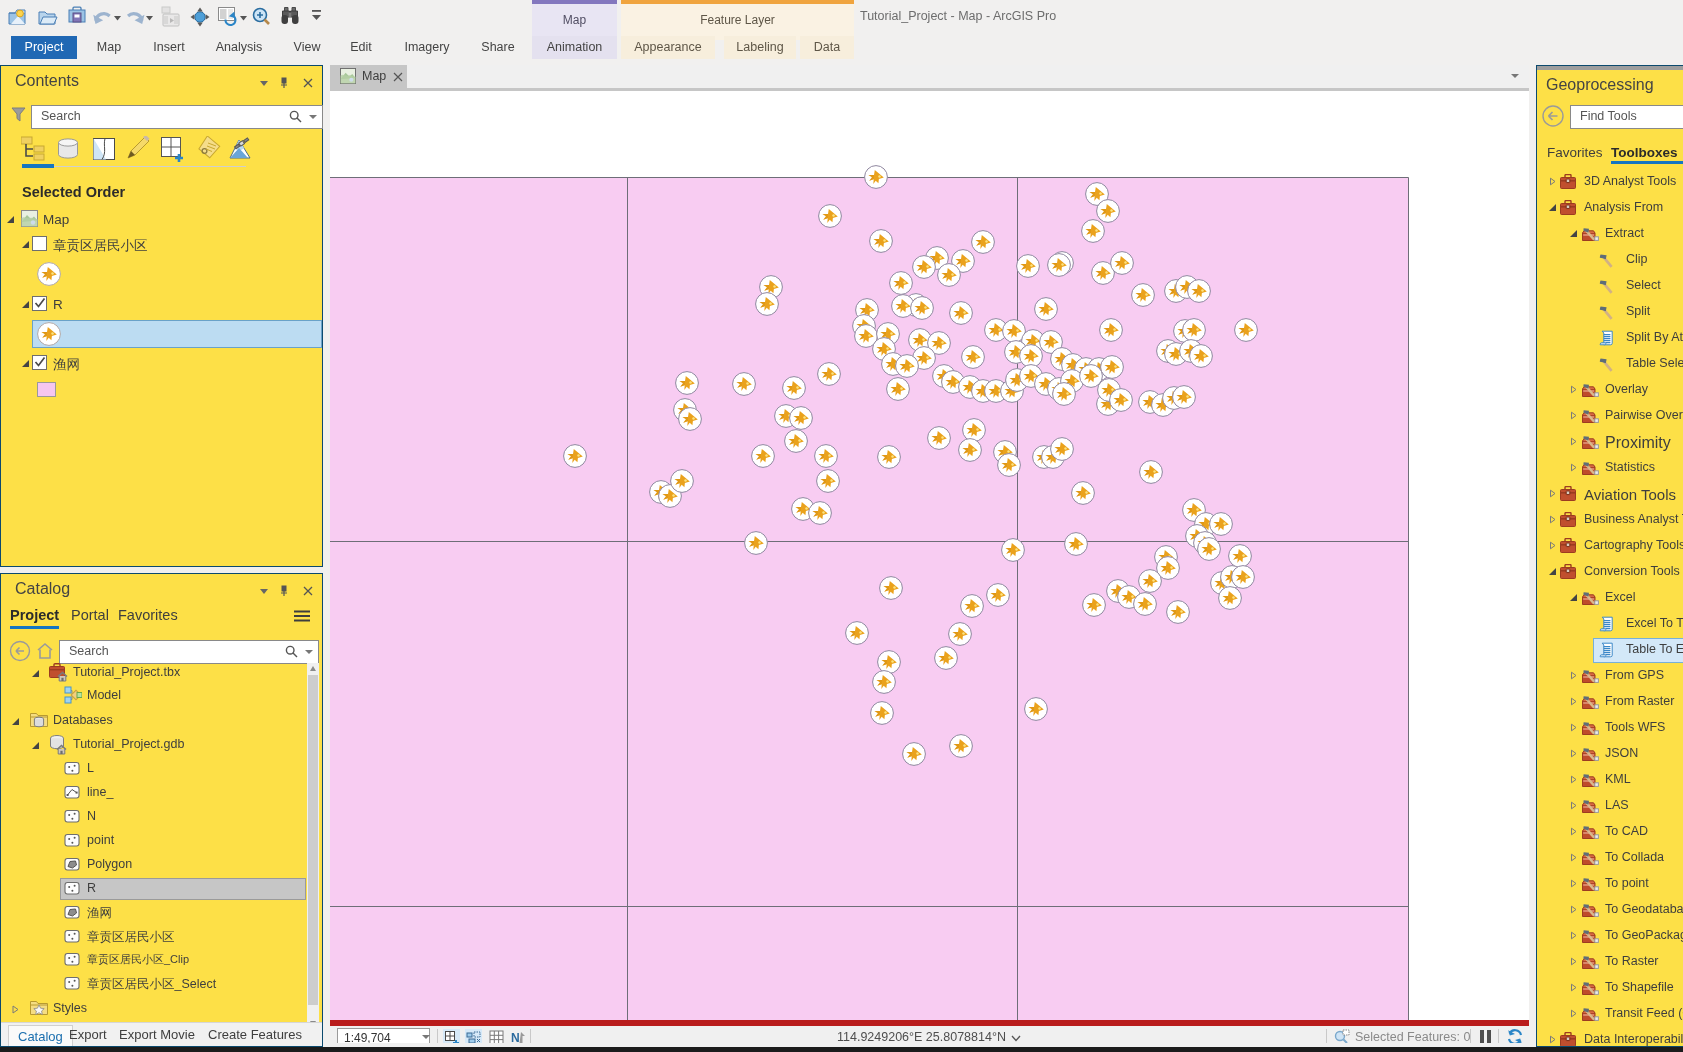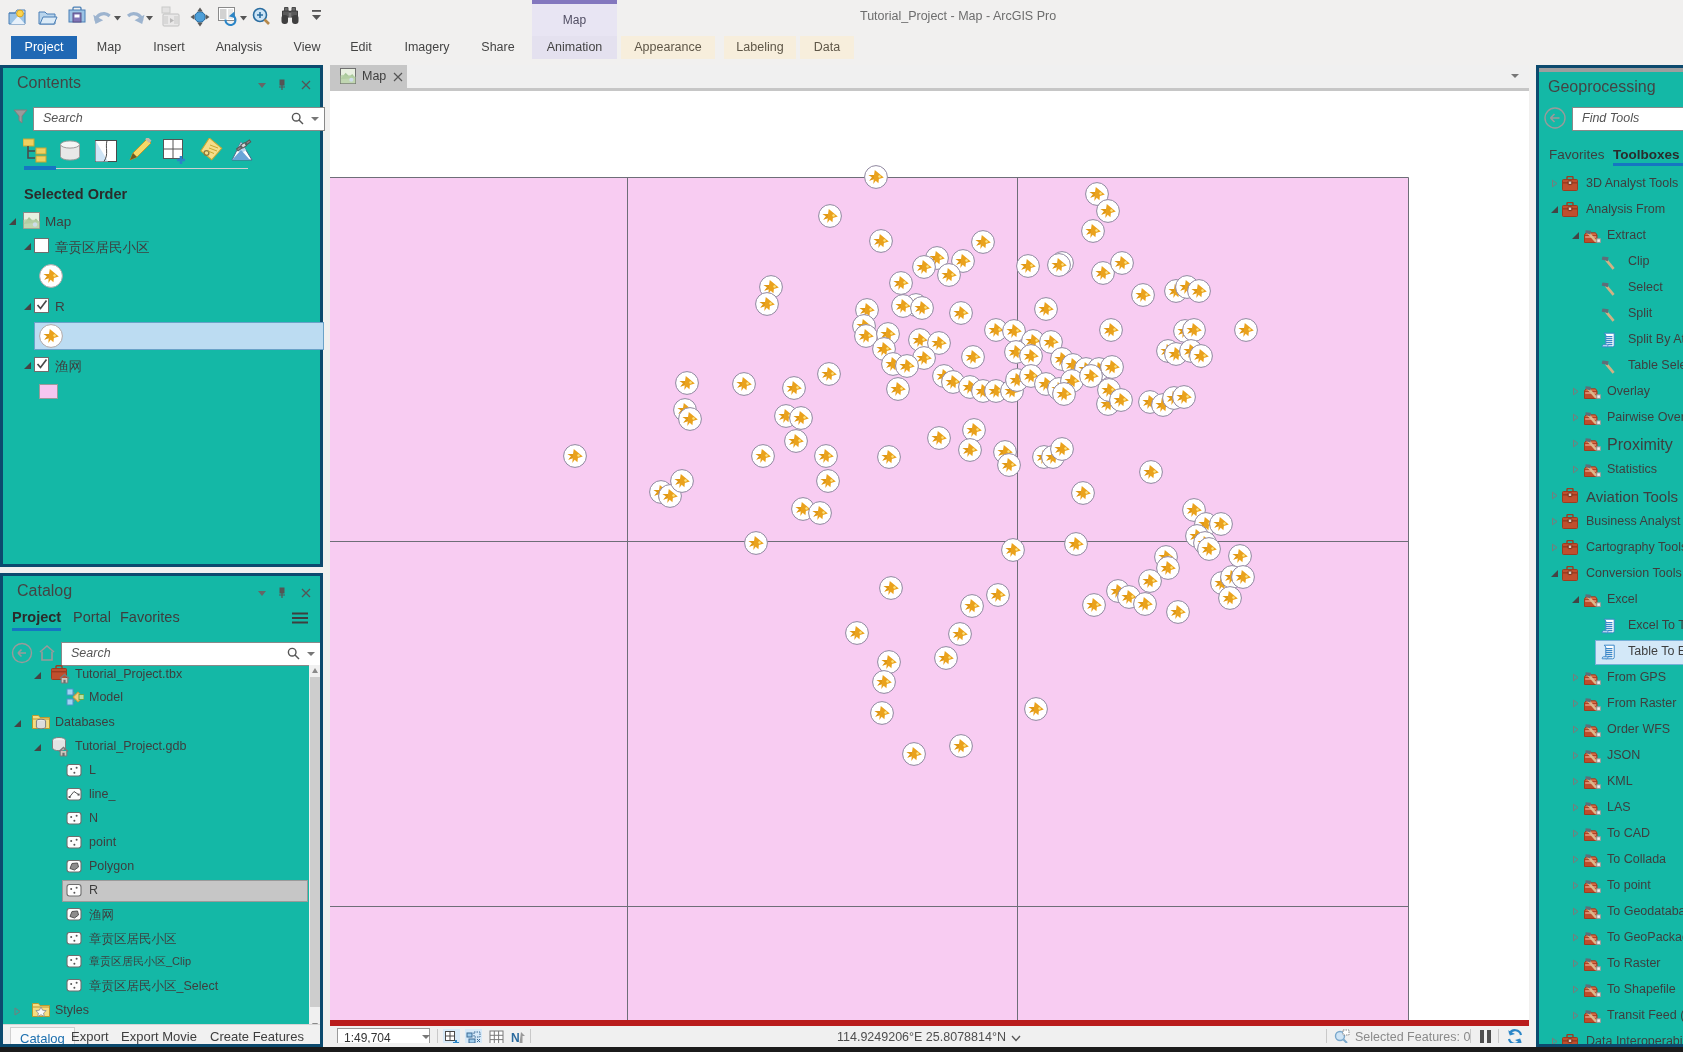--- a/index.html
+++ b/index.html
@@ -6,24 +6,24 @@
  font-family:"Liberation Sans",sans-serif;background:#f1f0ef;
  -webkit-font-smoothing:antialiased}
 .abs{position:absolute}
 .txt{color:#3e3e3e;font-size:12px;white-space:nowrap}
 
 #ribbon{position:absolute;left:0;top:0;width:1683px;height:65px;background:#f1f0ef}
 .rtab{position:absolute;top:36px;height:23px;line-height:23px;font-size:12.5px;color:#444;text-align:center}
 #tabProject{left:11px;width:66px;background:#2068b4;color:#fff}
 .ctxhdr{position:absolute;top:0;height:36px;font-size:12px;color:#514e63;text-align:center}
 
-.panel{position:absolute;background:#14b8a6;border:3px solid #0c4a6e}
+.panel{position:absolute;background:#fde047;border:1px solid #0c4a6e}
 .ptitle{position:absolute;left:14px;top:6px;font-size:16px;color:#444}
 .sbox{position:absolute;background:#fff;border:1px solid #898989}
-.sbox .ph{position:absolute;left:9px;top:3px;font-style:italic;color:#555;font-size:12.5px}
+.sbox .ph{position:absolute;left:9px;top:3px;color:#555;font-size:12.5px}
 .mag{position:absolute;right:20px;top:4px}
 .caret-d{position:absolute;width:0;height:0;border:4px solid transparent;border-top-color:#777;border-bottom:none}
 .exp{position:absolute;width:9px;height:9px}
 </style></head>
 <body>
 
 <div id="ribbon">
 
  <svg class="abs" style="left:6px;top:4px" width="320" height="26" viewBox="0 0 320 26">
 
@@ -98,20 +98,21 @@
         <rect x="8.7" y="6.5" width="2.6" height="5" fill="#7c7c7c"></rect>
       </g>
 
   <g transform="translate(306,6)">
         <rect x="0" y="0" width="9" height="1.8" fill="#555"></rect>
         <path d="M0,5 l9,0 -4.5,5 Z" fill="#555"></path>
       </g>
  </svg>
 
  <div class="ctxhdr" style="left:532px;width:85px;background:#e8e5f3;border-top:4px solid #8377be;line-height:33px">Map</div>
+ <div class="ctxhdr" style="left:621px;width:233px;background:#faf2e3;border-top:4px solid #f0a43e;line-height:33px;color:#5e5647">Feature Layer</div>
  <div class="abs" style="left:860px;top:9px;font-size:12.5px;color:#6d6d6d">Tutorial_Project - Map - ArcGIS Pro</div>
 
  <div class="rtab" id="tabProject">Project</div>
  <div class="rtab" style="left:87px;width:44px">Map</div>
  <div class="rtab" style="left:147px;width:44px">Insert</div>
  <div class="rtab" style="left:207px;width:64px">Analysis</div>
  <div class="rtab" style="left:285px;width:44px">View</div>
  <div class="rtab" style="left:341px;width:40px">Edit</div>
  <div class="rtab" style="left:396px;width:62px">Imagery</div>
  <div class="rtab" style="left:474px;width:48px">Share</div>
@@ -585,21 +586,21 @@
 <svg class="abs" style="left:45px;top:628px" width="17" height="16">
       <use href="#icon-tset"></use>
     </svg>
 <div class="abs txt" style="left:68px;top:628px;font-size:12.5px">From Raster</div>
 <svg class="abs exp" style="left:32px;top:657px" viewBox="0 0 9 9">
       <path d="M2.5,1.2 L7,4.5 L2.5,7.8 Z" fill="none" stroke="#7a7a7a"></path>
     </svg>
 <svg class="abs" style="left:45px;top:654px" width="17" height="16">
       <use href="#icon-tset"></use>
     </svg>
-<div class="abs txt" style="left:68px;top:654px;font-size:12.5px">Order WFS</div>
+<div class="abs txt" style="left:68px;top:654px;font-size:12.5px">Tools WFS</div>
 <svg class="abs exp" style="left:32px;top:683px" viewBox="0 0 9 9">
       <path d="M2.5,1.2 L7,4.5 L2.5,7.8 Z" fill="none" stroke="#7a7a7a"></path>
     </svg>
 <svg class="abs" style="left:45px;top:680px" width="17" height="16">
       <use href="#icon-tset"></use>
     </svg>
 <div class="abs txt" style="left:68px;top:680px;font-size:12.5px">JSON</div>
 <svg class="abs exp" style="left:32px;top:709px" viewBox="0 0 9 9">
       <path d="M2.5,1.2 L7,4.5 L2.5,7.8 Z" fill="none" stroke="#7a7a7a"></path>
     </svg>

